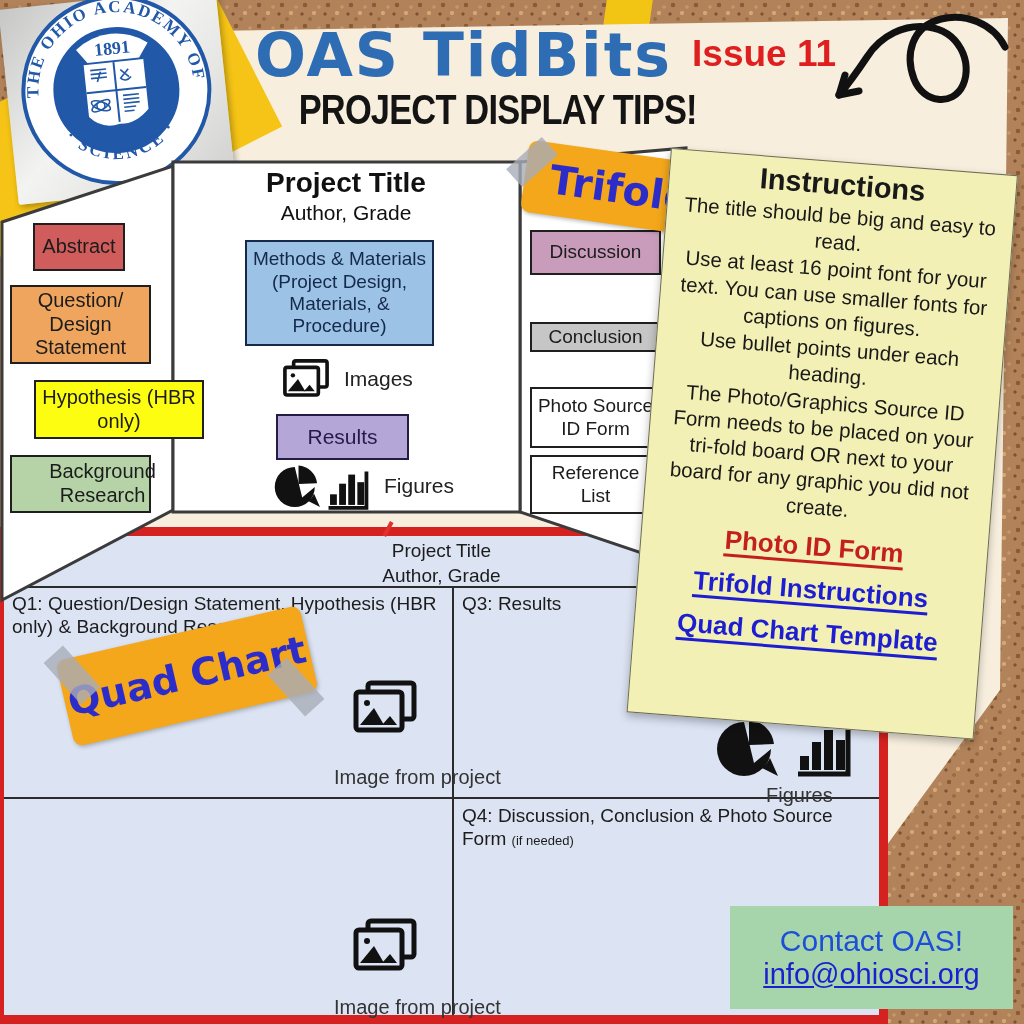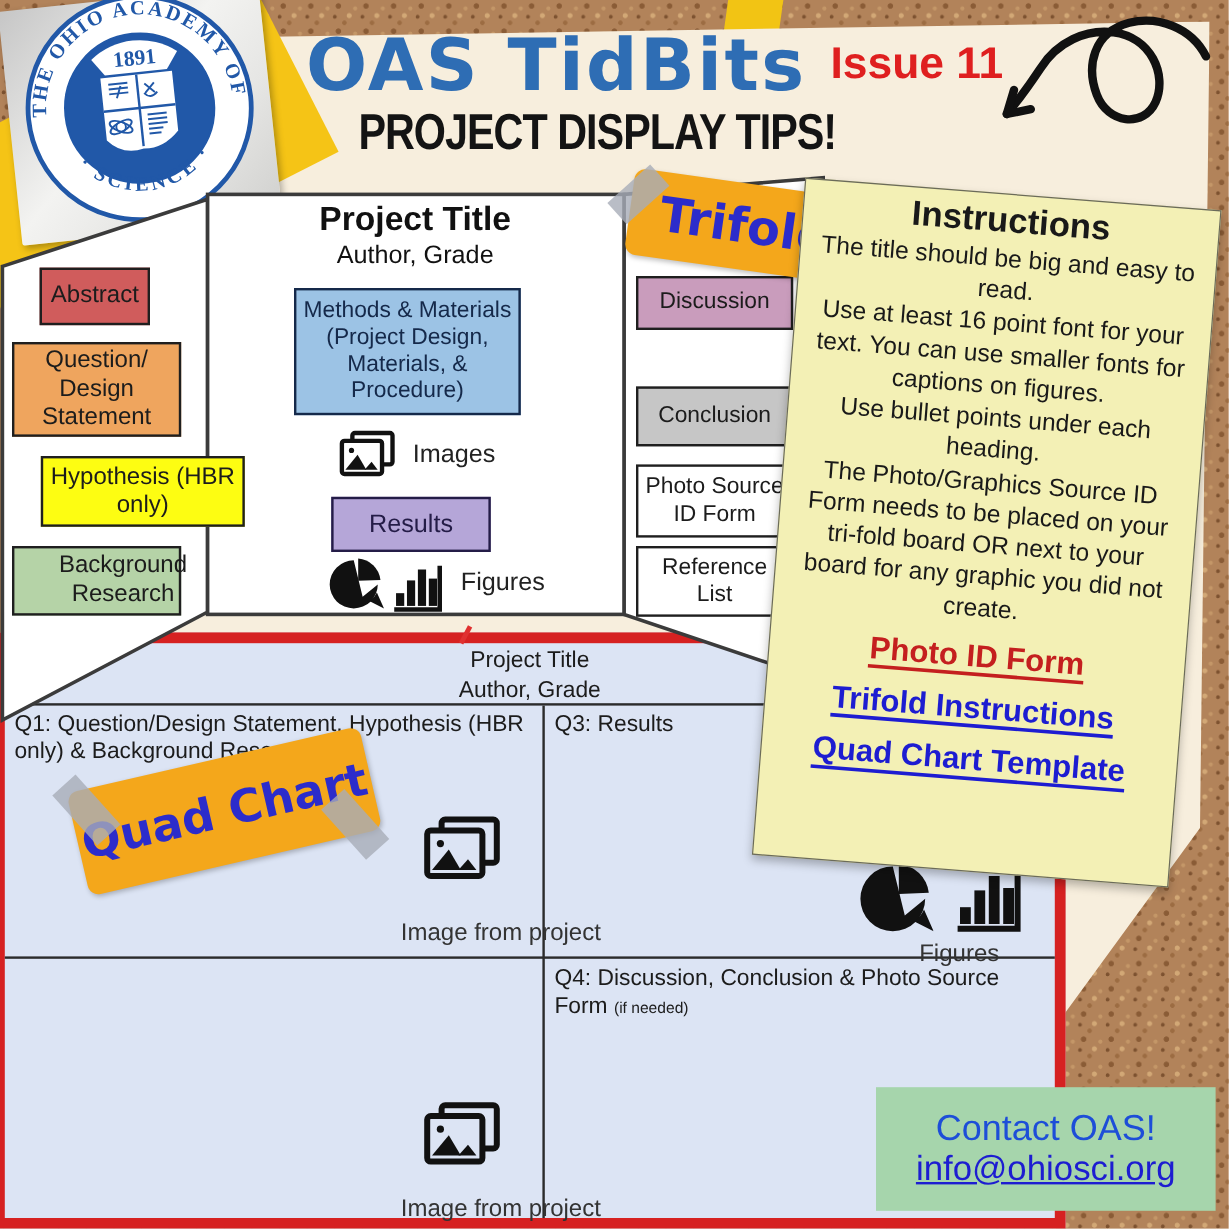--- a/index.html
+++ b/index.html
@@ -60,21 +60,21 @@
   #box-abstract { left:33px; top:223px; width:92px; height:48px; background:#d05c5c; }
   #box-question { left:10px; top:285px; width:141px; height:79px; background:#efa55e; }
   #box-hypothesis { left:10px; top:380px; width:170px; height:59px; background:#fdfd12;margin-left:24px; }
   #box-background { left:10px; top:455px; width:141px; height:58px; background:#b5d3a7;padding-left:46px; }
   #center-title { left:186px; top:167px; width:320px; text-align:center; z-index:5; color:#111; }
   #center-title .big { font-size:28px; font-weight:bold; }
   #center-title .sub { font-size:21px; margin-top:2px; }
   #box-methods { left:245px; top:240px; width:189px; height:106px; background:#9cc3e5; font-size:19px; color:#15294a; border-color:#15294a; }
   #box-results { left:276px; top:414px; width:133px; height:46px; background:#b5a6d8; font-size:21px; color:#241c47; border-color:#241c47; }
   #box-discussion { left:530px; top:230px; width:131px; height:45px; background:#c99cbc; font-size:19px; }
-  #box-conclusion { left:530px; top:322px; width:131px; height:50px; background:#c6c6c6; font-size:19px; }
+  #box-conclusion { left:530px; top:322px; width:131px; height:30px; background:#c6c6c6; font-size:19px; }
   #box-photosource { left:530px; top:387px; width:131px; height:61px; background:#fff; font-size:19px; }
   #box-reference { left:530px; top:455px; width:131px; height:59px; background:#fff; font-size:19px; }
   .side-caption { position:absolute; z-index:5; font-size:21px; color:#222; }
 
   
   .tape-banner { position:absolute; background:#f4a71b; border-radius:9px; display:flex; align-items:center; justify-content:center; box-shadow:1px 2px 4px rgba(0,0,0,.25); }
   .tape-banner span { font-family:"DejaVu Sans", sans-serif; font-weight:bold; color:#2c2ccb; white-space:nowrap; }
   #trifold-banner { left:524px; top:153px; width:194px; height:72px; transform:rotate(8deg); z-index:5; }
   #trifold-banner span { font-size:40px; }
   #quad-banner { left:62px; top:632px; width:250px; height:88px; transform:rotate(-13deg); z-index:4; }

